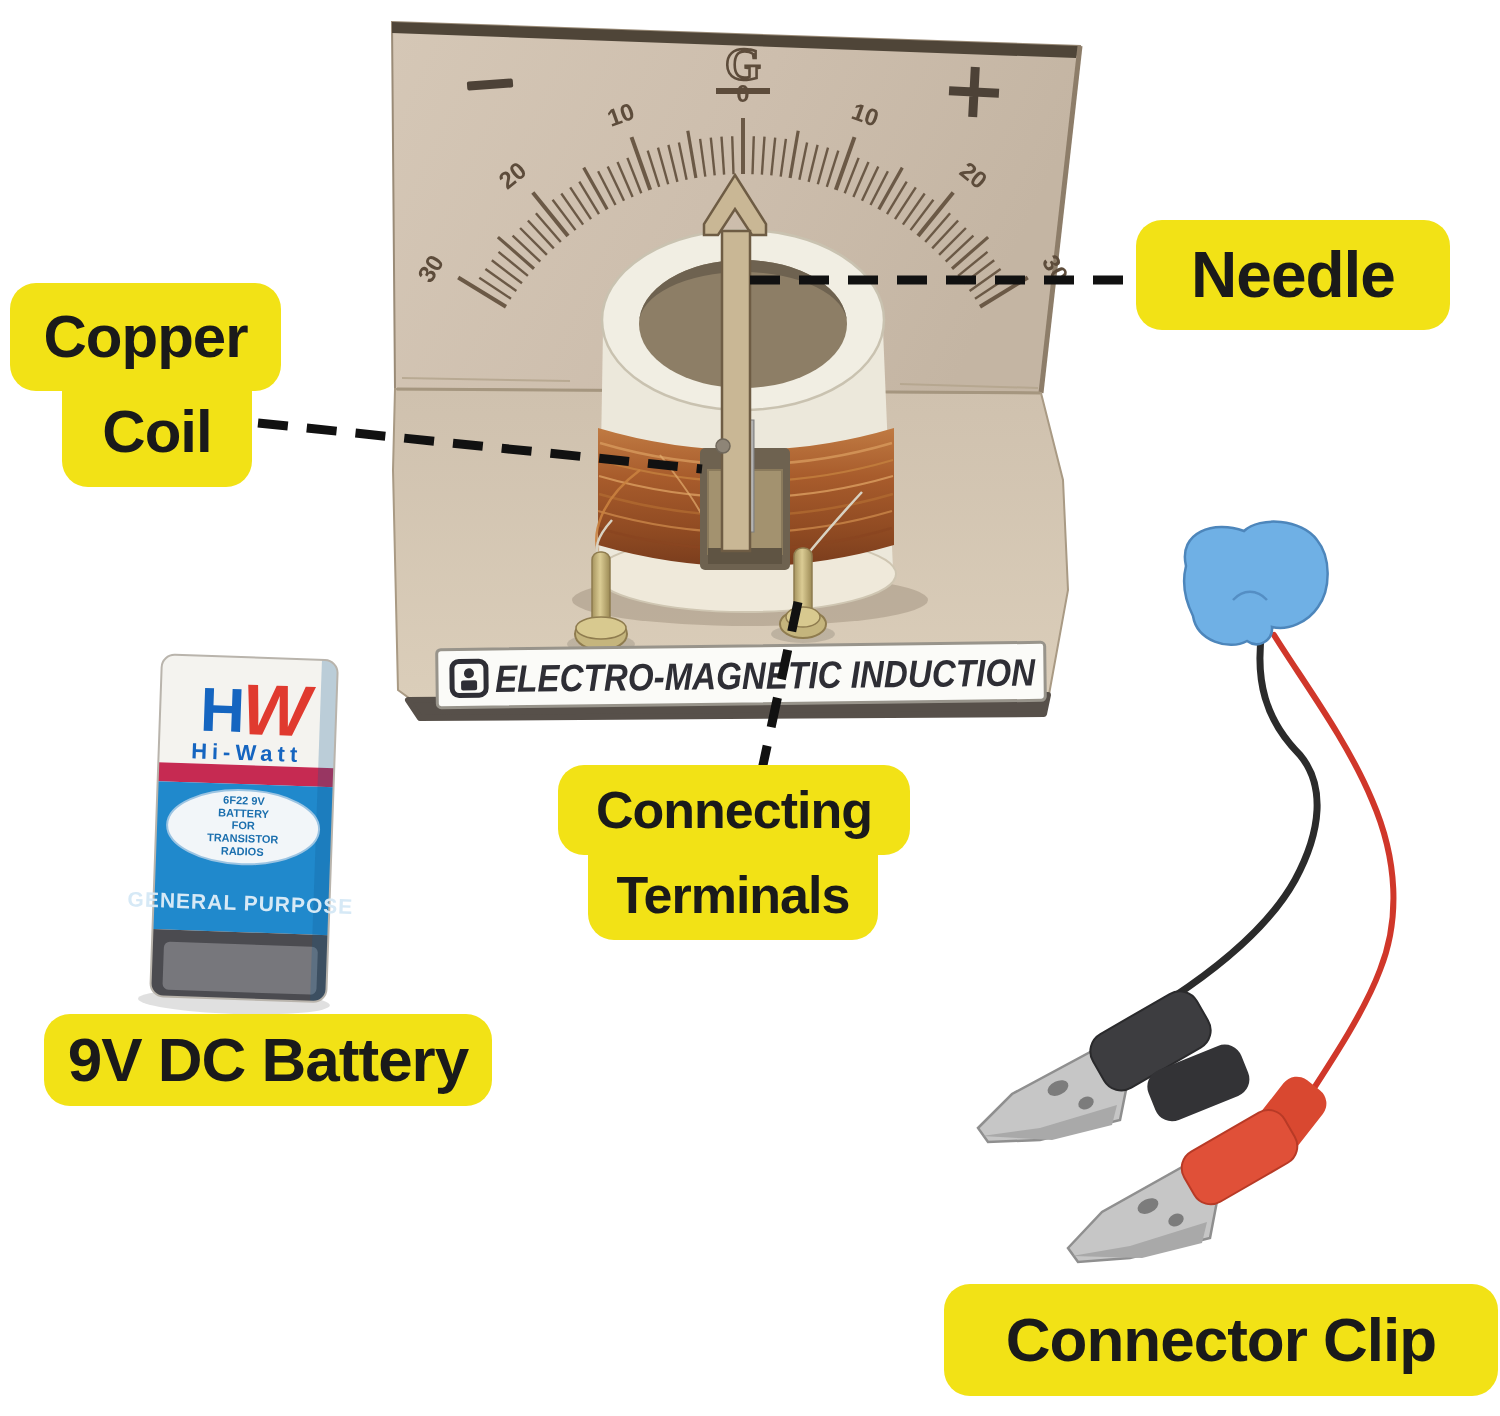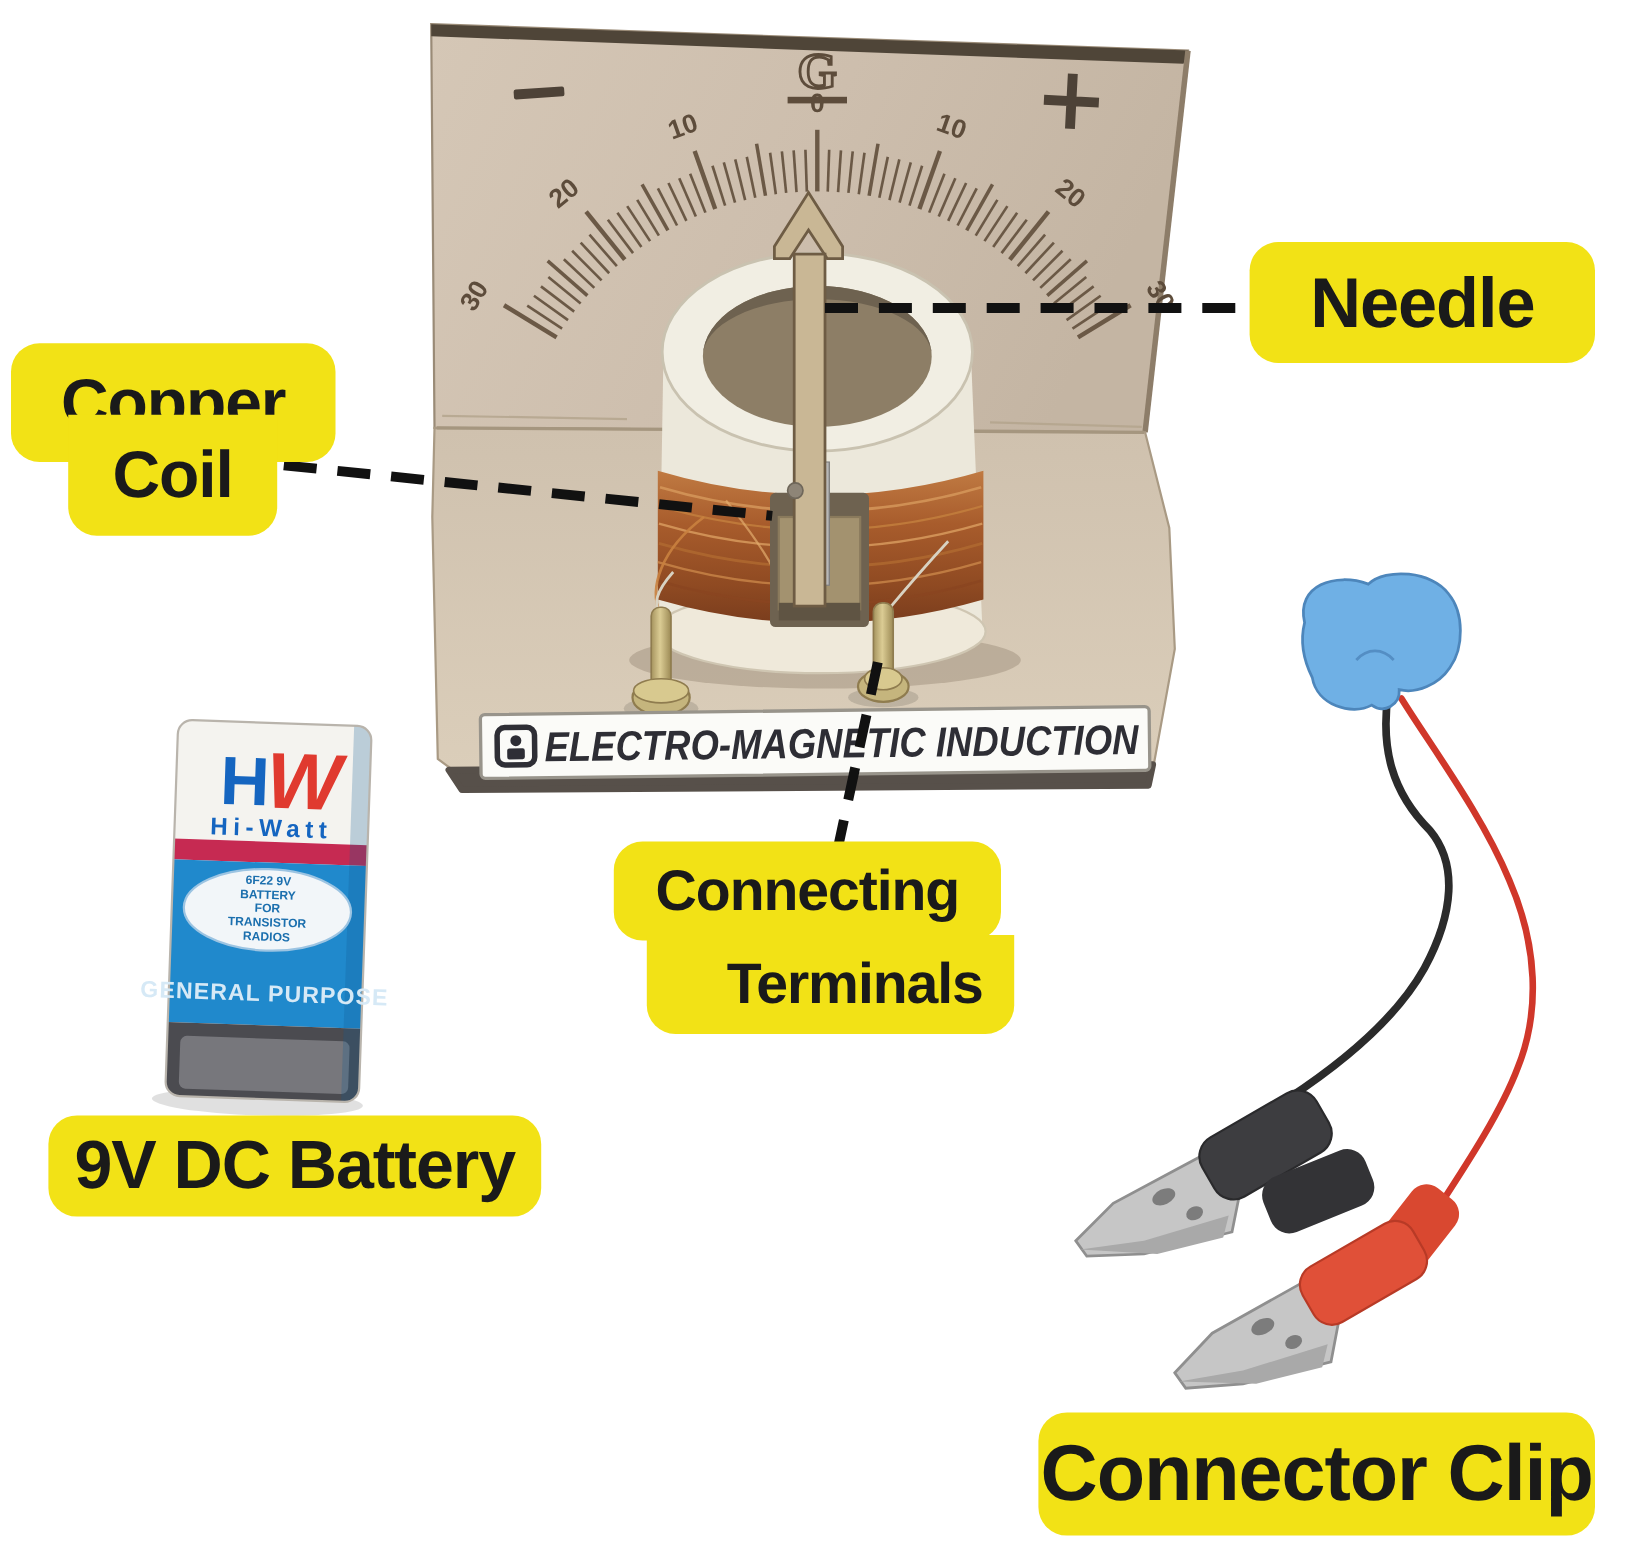--- a/index.html
+++ b/index.html
@@ -275,39 +275,39 @@
     </g>
   </g>
 
   <g stroke="#111111" stroke-width="9" stroke-dasharray="30 19" fill="none">
     <line x1="750" y1="280" x2="1128" y2="280"></line>
     <line x1="258" y1="423" x2="702" y2="469"></line>
     <line x1="798" y1="602" x2="757" y2="793"></line>
   </g>
 </svg>
 
-<div class="tag" style="left:10px;top:283px;width:295px;height:108px;font-size:60px;margin-top:29px;">
+<div class="tag" style="left:10px;top:283px;width:271px;height:108px;font-size:60px;">
       <span>Copper</span>
     </div>
 <div class="tag" style="left:62px;top:377px;width:190px;height:110px;font-size:60px;border-top-left-radius:0;border-top-right-radius:0;">
       <span>Coil</span>
     </div>
 
 <div class="tag" style="left:1136px;top:220px;width:314px;height:110px;font-size:64px;">
       <span>Needle</span>
     </div>
 
 <div class="tag" style="left:558px;top:765px;width:352px;height:90px;font-size:52px;text-align:center;">
       <span>Connecting</span>
     </div>
-<div class="tag" style="left:588px;top:850px;width:290px;height:90px;font-size:52px;border-top-left-radius:0;border-top-right-radius:0;padding-left:44px;">
+<div class="tag" style="left:588px;top:850px;width:290px;height:90px;font-size:52px;border-top-left-radius:0;border-top-right-radius:0;">
       <span>Terminals</span>
     </div>
 
 <div class="tag" style="left:44px;top:1014px;width:448px;height:92px;font-size:62px;">
       <span>9V DC Battery</span>
     </div>
 
-<div class="tag" style="left:944px;top:1284px;width:506px;height:112px;font-size:72px;">
+<div class="tag" style="left:944px;top:1284px;width:554px;height:112px;font-size:62px;">
       <span>Connector Clip</span>
     </div>
 
 </div>
 
 </body></html>

